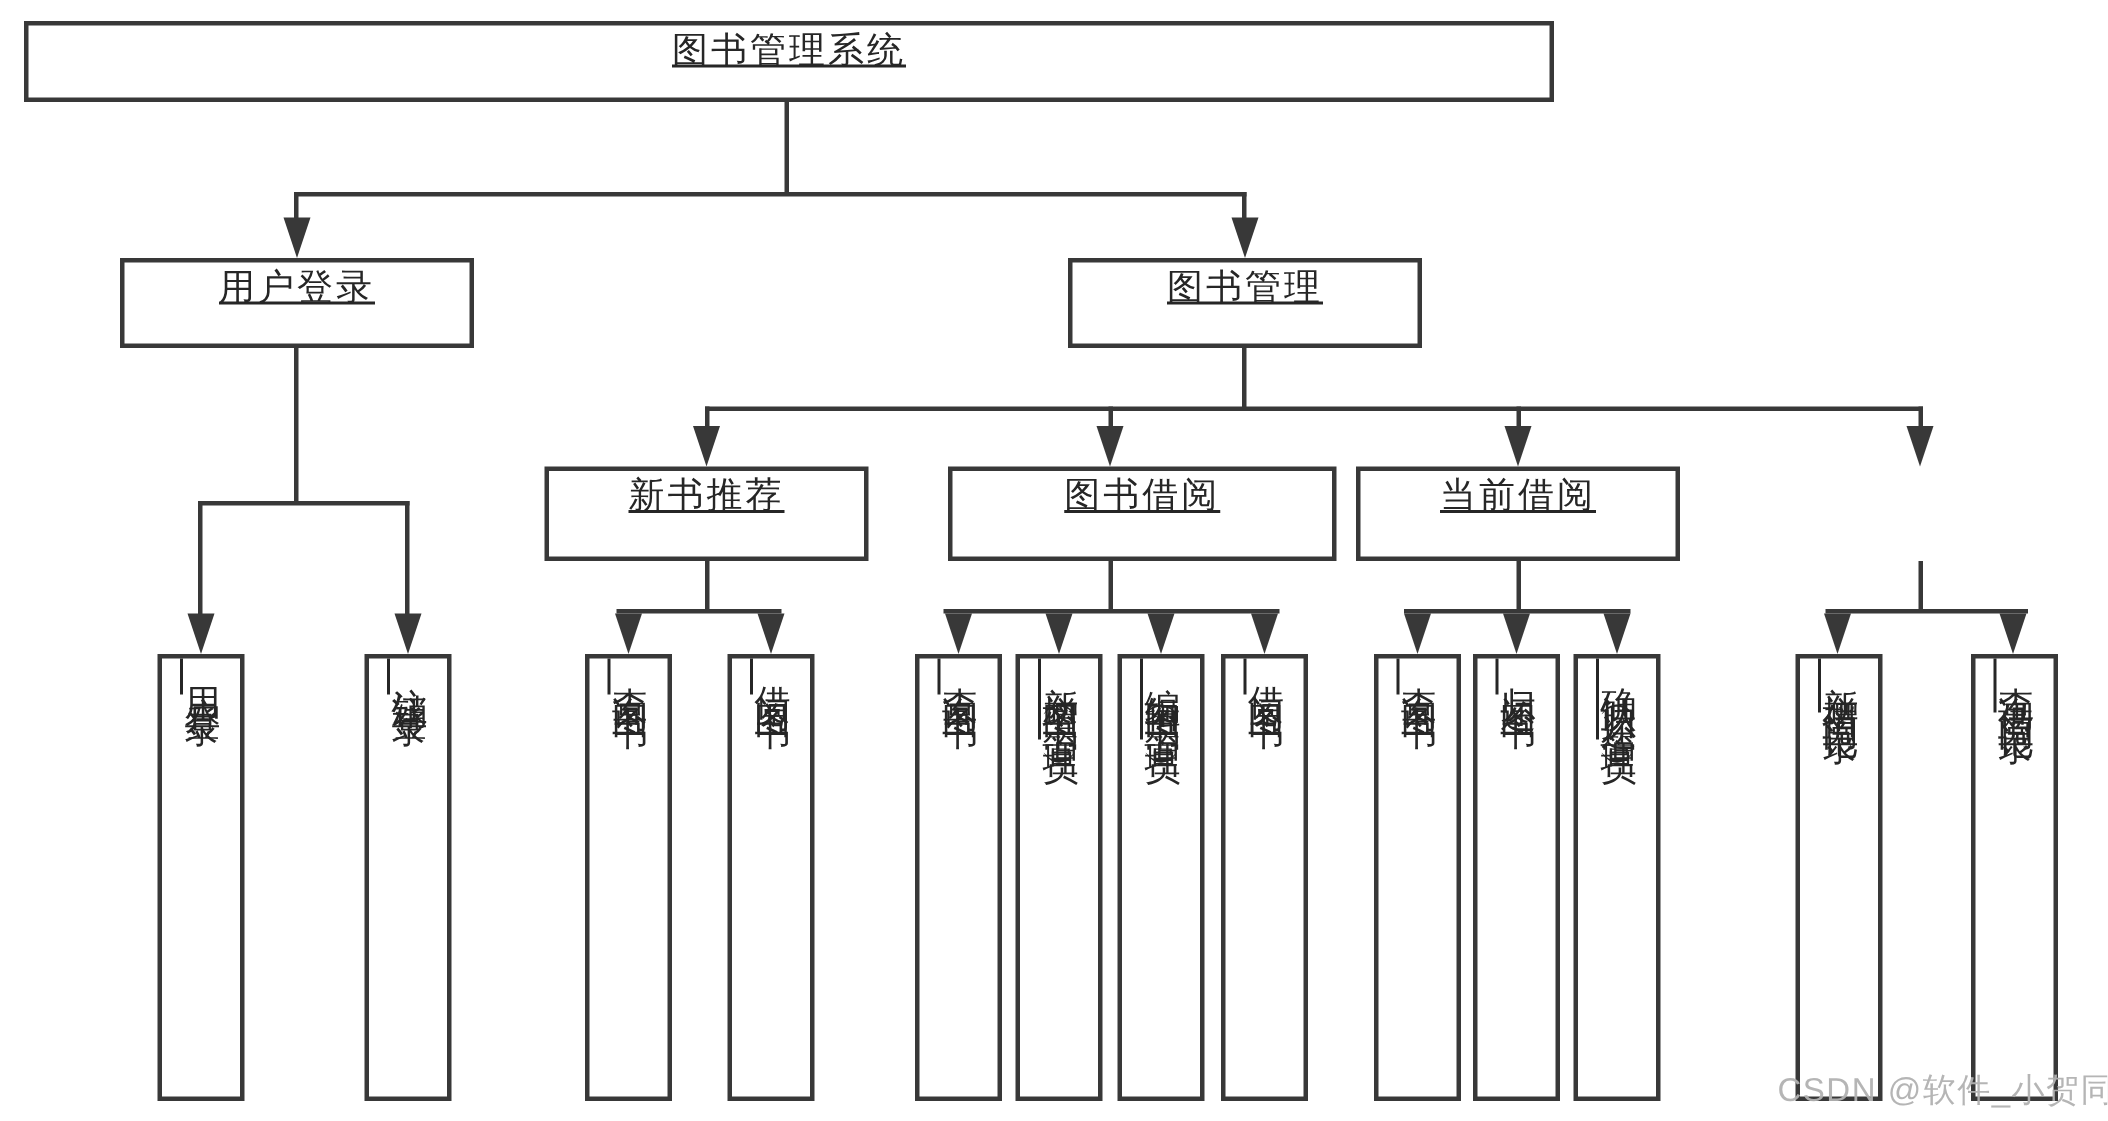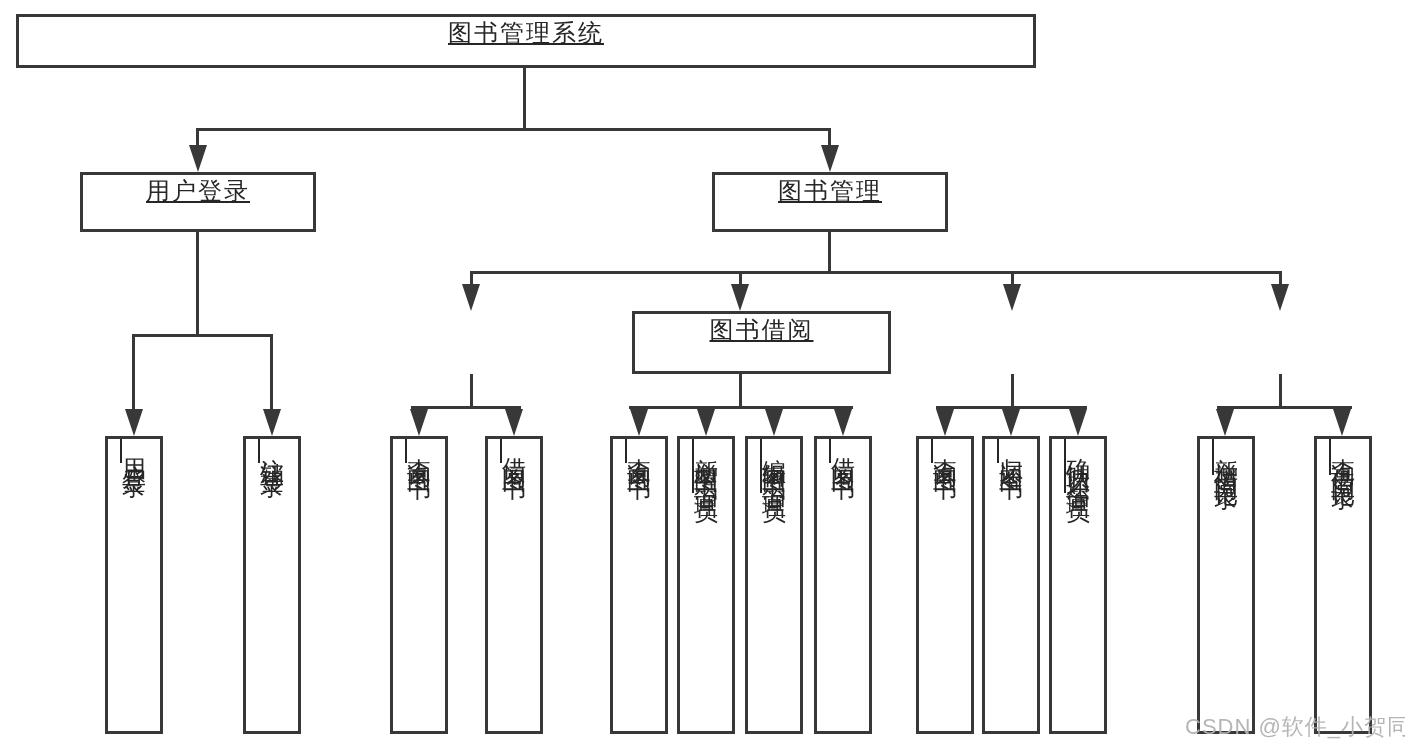--- a/index.html
+++ b/index.html
@@ -43,25 +43,31 @@
   </div>
 
   <div class="box" style="left:80px;top:172px;width:236px;height:60px">
     <span class="lbl">用户登录</span>
   </div>
 
   <div class="box" style="left:712px;top:172px;width:236px;height:60px">
     <span class="lbl">图书管理</span>
   </div>
 
+  <div class="box" style="left:363px;top:311px;width:216px;height:63px">
+    <span class="lbl">新书推荐</span>
+  </div>
 
   <div class="box" style="left:632px;top:311px;width:259px;height:63px">
     <span class="lbl">图书借阅</span>
   </div>
 
+  <div class="box" style="left:904px;top:311px;width:216px;height:63px">
+    <span class="lbl">当前借阅</span>
+  </div>
 
 
   <div class="box leaf" style="left:105px;top:436px;width:58px;height:298px">
     <span class="lbl">用户登录</span>
   </div>
 
   <div class="box leaf" style="left:243px;top:436px;width:58px;height:298px">
     <span class="lbl">注销登录</span>
   </div>
 

